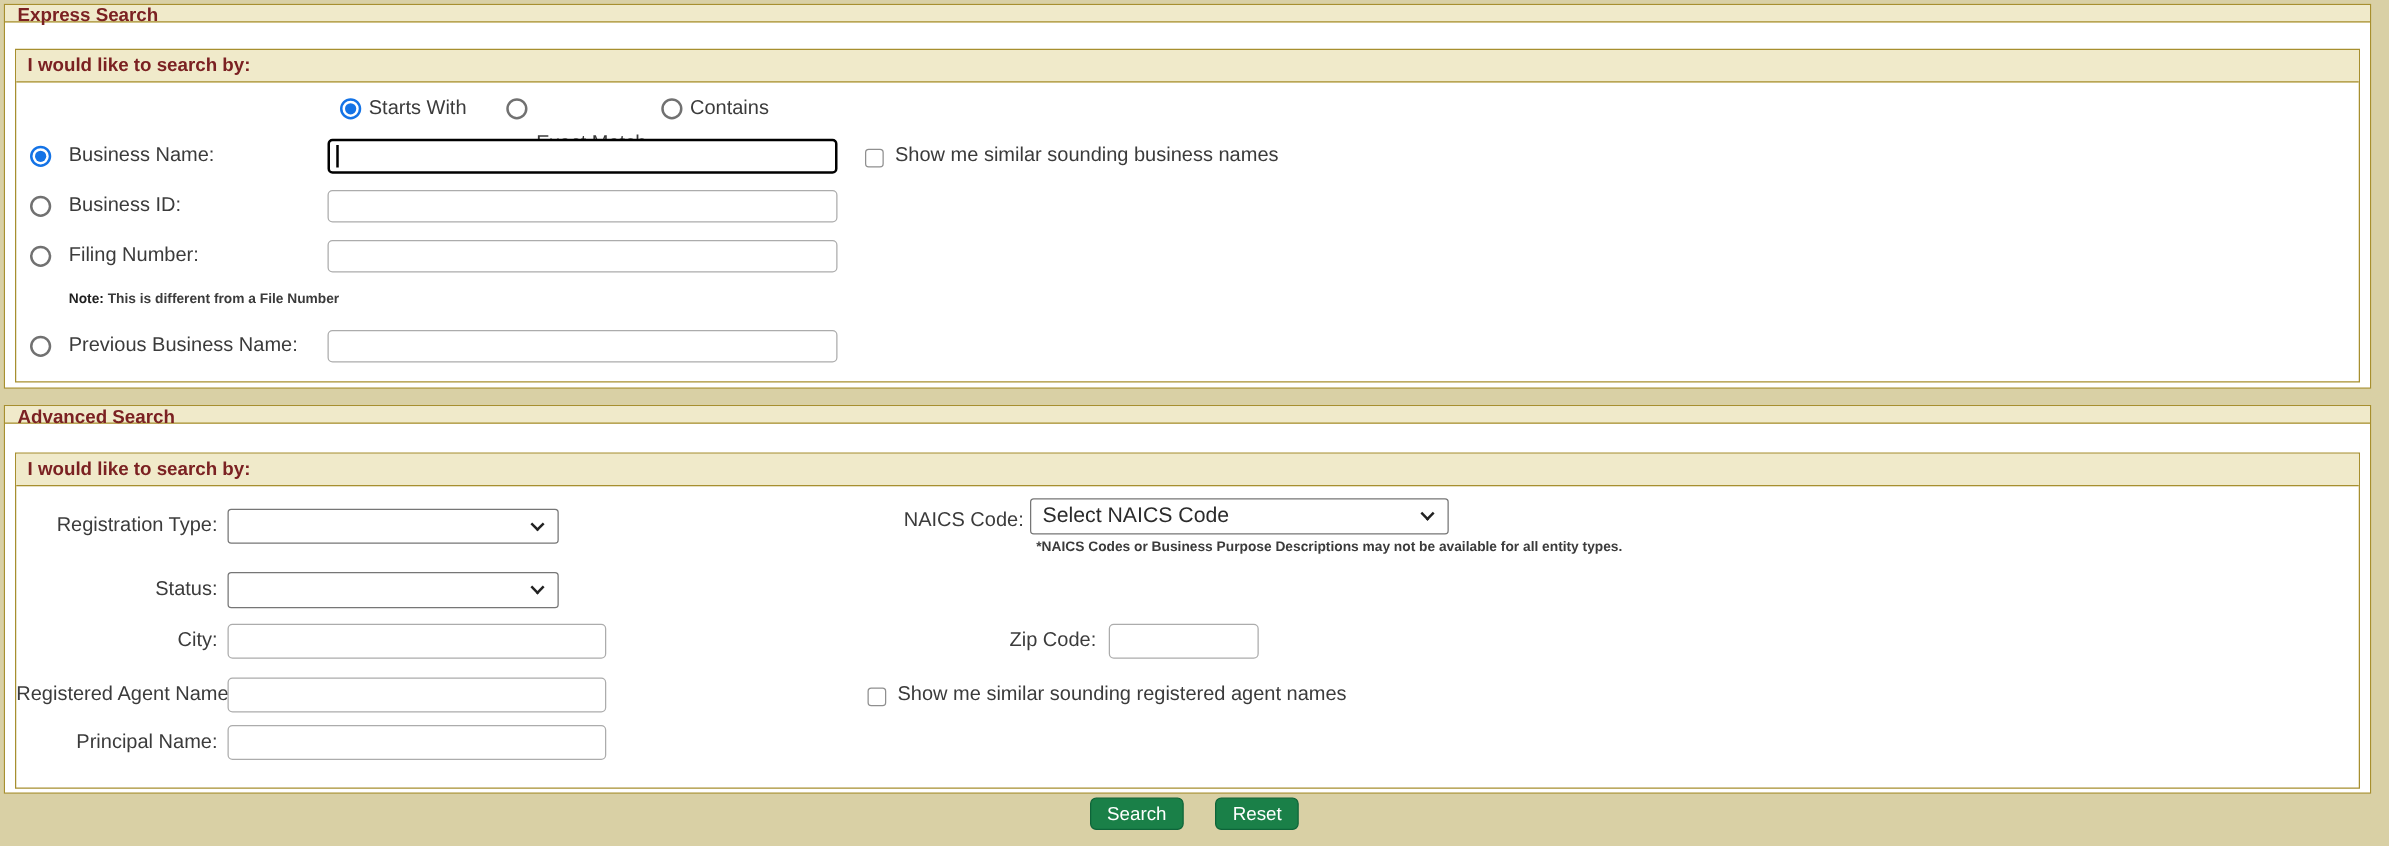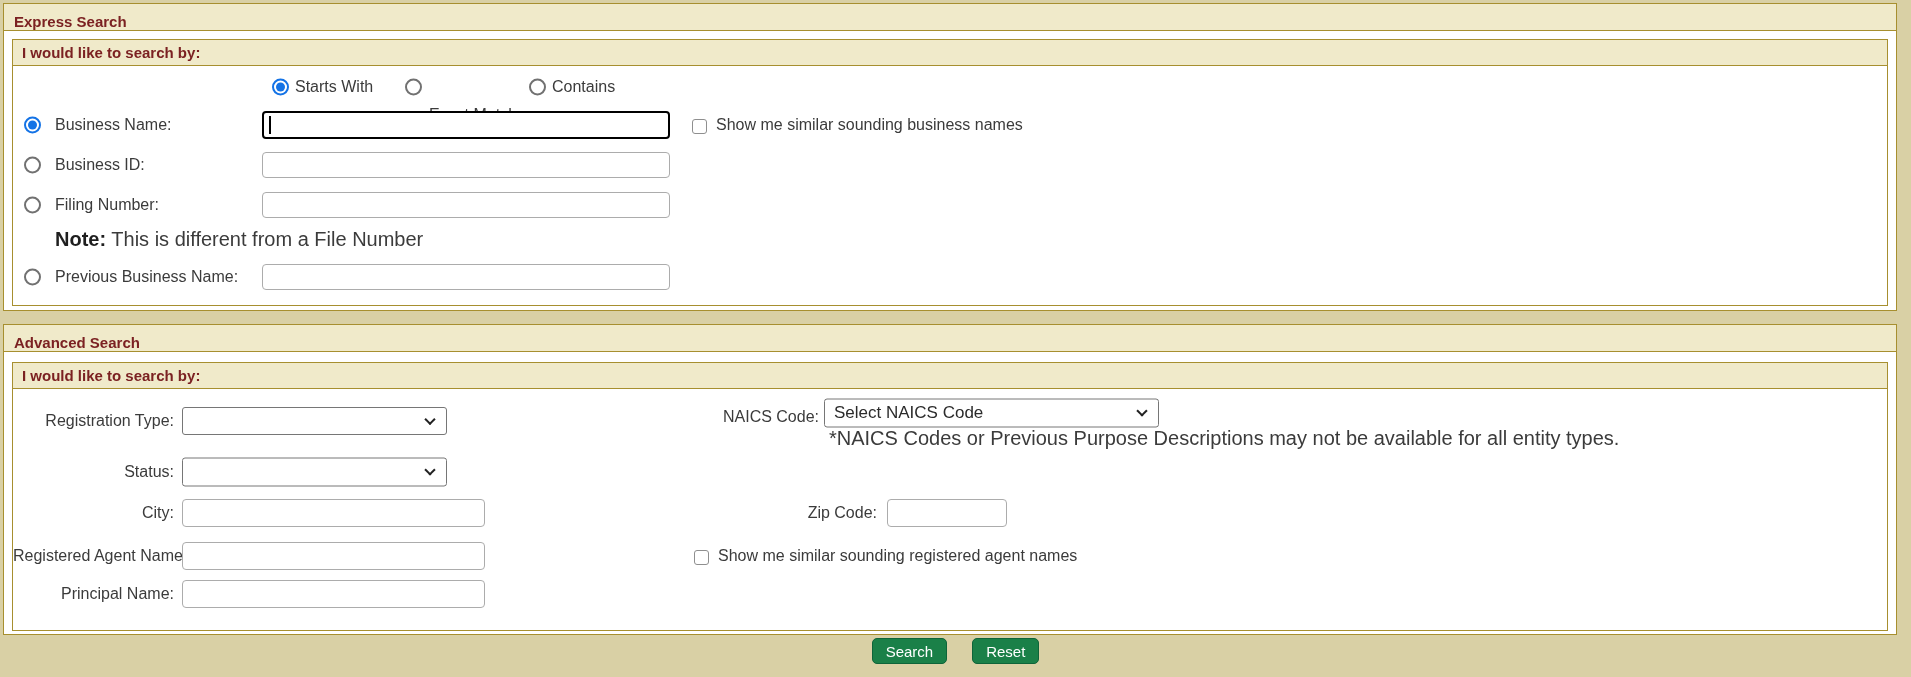--- a/index.html
+++ b/index.html
@@ -8,38 +8,38 @@
     width:1911px; height:677px; position:relative; overflow:hidden;
     background:#d9d0a5;
     font-family:"Liberation Sans", sans-serif;
     color:#3b3b3b;
   }
   .panel {
     position:absolute; left:3px; width:1894px; background:#ffffff;
     border:1px solid #a78f2f;
   }
   .panel-header {
-    height:27px; background:#f0eaca; border-bottom:1px solid #a78f2f;
-    display:flex; align-items:flex-end; padding-left:10px;
+    height:14px; background:#f0eaca; border-bottom:1px solid #a78f2f;
+    display:flex; align-items:flex-start; padding-left:10px;
     font-size:15px; font-weight:bold; color:#7b2122;
   }
   .inner-box {
     position:absolute; left:8px; right:8px; background:#ffffff;
     border:1px solid #a78f2f;
   }
   .inner-header {
     height:26px; background:#f0eaca; border-bottom:1px solid #a78f2f;
     display:flex; align-items:center; padding-left:9px;
     font-size:15px; font-weight:bold; color:#7b2122;
   }
   .row { position:absolute; left:0; width:100%; }
   .row > .abs { position:absolute; top:50%; transform:translateY(-50%); }
   .lbl { font-size:16px; color:#3b3b3b; white-space:nowrap; }
   .rlbl { text-align:right; }
-  .note { font-size:20px; color:#3b3b3b; white-space:nowrap; }
+  .note { font-size:11px; color:#3b3b3b; white-space:nowrap;font-weight:bold; }
   .note b { color:#1f1f1f; }
 
   
   .radio {
     width:17px; height:17px; border-radius:50%; background:#fff;
     border:2px solid #717171; position:relative; display:inline-block;
   }
   .radio.selected { border-color:#1473e6; }
   .radio.selected::after {
     content:""; position:absolute; inset:2px; border-radius:50%; background:#1473e6;
@@ -162,21 +162,21 @@
     </div>
 
     <div class="row" style="top:35px; height:29px;">
       <span class="abs lbl rlbl" style="left:556px; width:250px; top:65%;">NAICS Code:</span>
       <div class="abs dd" style="left:811px; width:335px; height:29px;">
         <span>Select NAICS Code</span>
         <span class="chev"></span>
       </div>
     </div>
     <div class="row" style="top:66px; height:18px;">
-      <span class="abs note" style="left:816px;">*NAICS Codes or Previous Purpose Descriptions may not be available for all entity types.</span>
+      <span class="abs note" style="left:816px;">*NAICS Codes or Business Purpose Descriptions may not be available for all entity types.</span>
     </div>
 
     <div class="row" style="top:94px; height:29px;">
       <span class="abs lbl rlbl" style="left:0; width:161px;">Status:</span>
       <div class="abs dd" style="left:169px; width:265px; height:29px;">
         <span></span>
         <span class="chev"></span>
       </div>
     </div>
 

